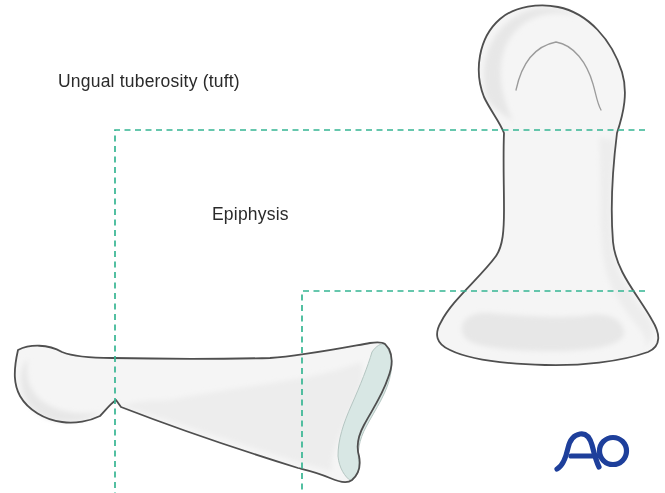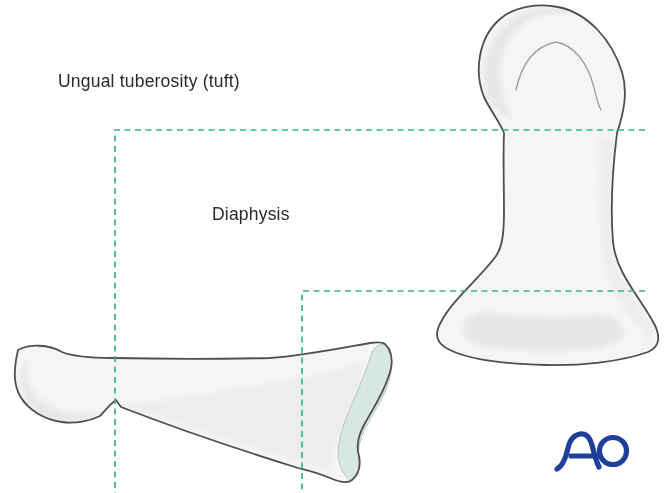--- a/index.html
+++ b/index.html
@@ -189,14 +189,14 @@
            C563,466 566,457 568,448
            C570,439 574,435 580,434
            C586,433 590,438 592,445
            C594,453 596,461 599,467"></path>
       <path class="logo-stroke" d="M571,456 L600,456"></path>
       <circle class="logo-stroke" cx="613" cy="451" r="13.5"></circle>
     </g>
   </svg>
 
   <div class="label label-tuft">Ungual tuberosity (tuft)</div>
-  <div class="label label-diaphysis">Diaphysis</div>
+  <div class="label label-diaphysis">Epiphysis</div>
 </div>
 
 </body></html>

